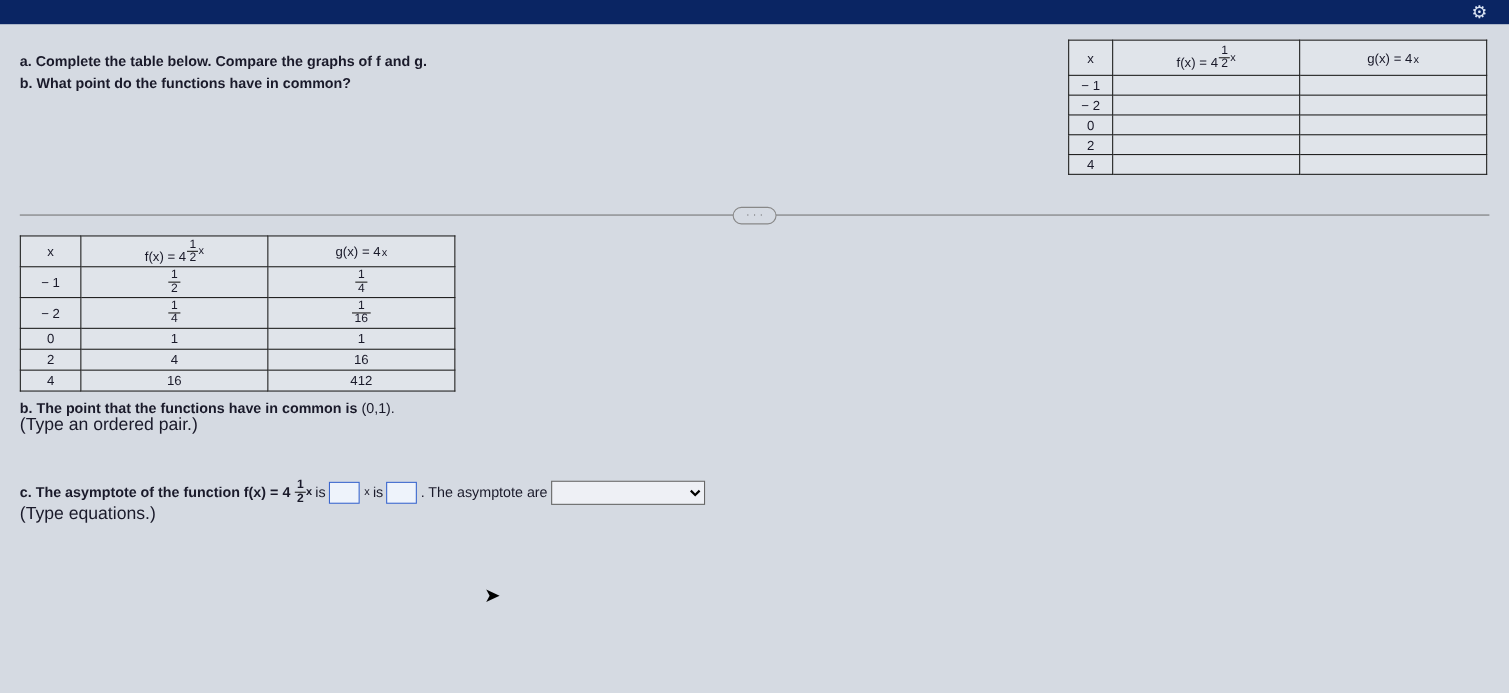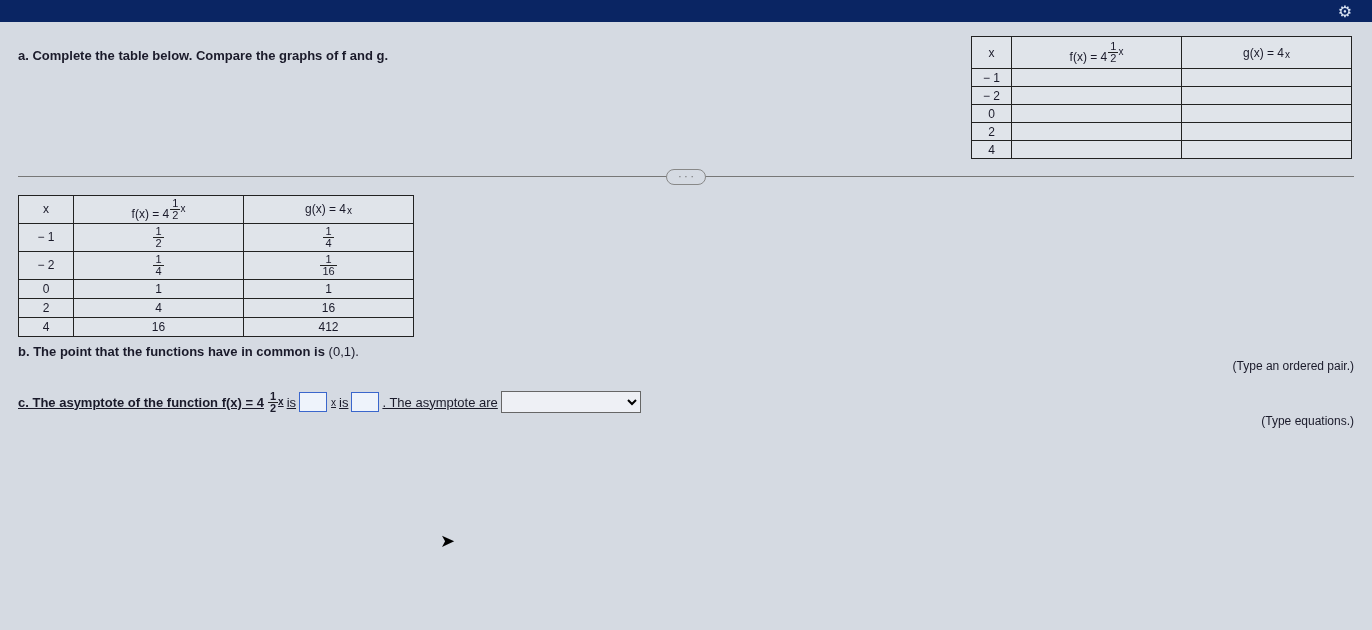--- a/index.html
+++ b/index.html
@@ -89,22 +89,22 @@
     vertical-align: middle;
     font-size: 11px;
     line-height: 1;
   }
   .frac .num { display: block; border-bottom: 1px solid #222; padding: 0 2px; }
   .frac .den { display: block; padding: 0 2px; }
   .expo-wrap { display: inline-flex; align-items: flex-end; }
   .expo { font-size: 10px; vertical-align: super; margin-left: 1px; }
   .part-b { margin-top: 7px; }
   .answer-highlight { color: #1a1a2a; }
-  .hint { font-size: 12px; text-align: right; }
-  .part-c { margin-top: 18px; display: flex; align-items: center; flex-wrap: wrap; gap: 3px; text-decoration: underline; }
+  .hint { font-size: 16px; }
+  .part-c { margin-top: 40px; display: flex; align-items: center; flex-wrap: wrap; gap: 3px; }
   .ans-input {
     width: 28px;
     height: 20px;
     border: 1px solid #3a66cc;
     background: #eef3fb;
     font-size: 12px;
     text-align: center;
   }
   .ans-select {
     width: 140px;
@@ -126,20 +126,21 @@
 <body>
 
 <div class="topbar">
   <span class="gear-icon">⚙</span>
 </div>
 
 <div class="content">
 
   <div class="question-list">
     <div><span class="bold">a. Complete the table below. Compare the graphs of f and g.</span></div>
+    <div><span class="bold">b. What point do the functions have in common?</span></div>
   </div>
 
   <table class="right-table">
     <tbody>
         <tr>
       <th class="x-col">x</th>
       <th class="f-col">
         <span class="expo-wrap">
           <span>f(x) = 4</span>
           <span class="expo">

